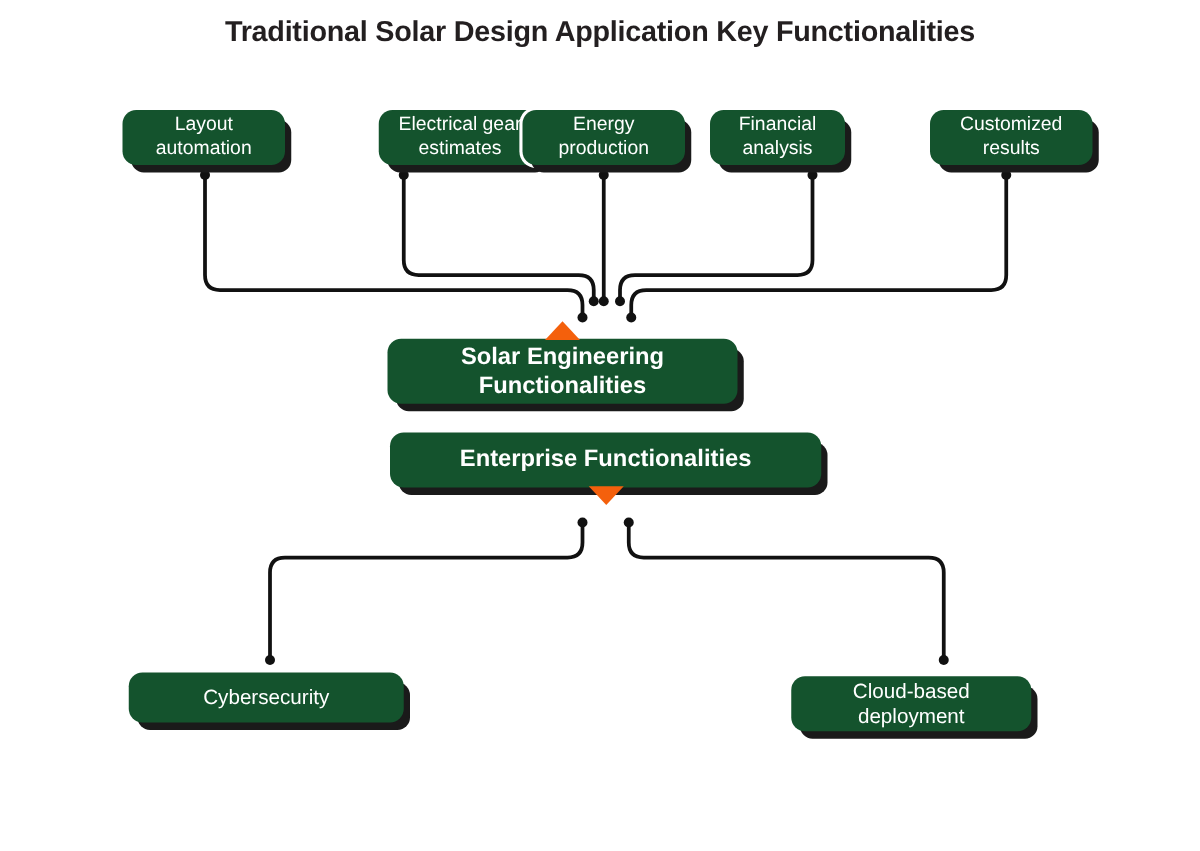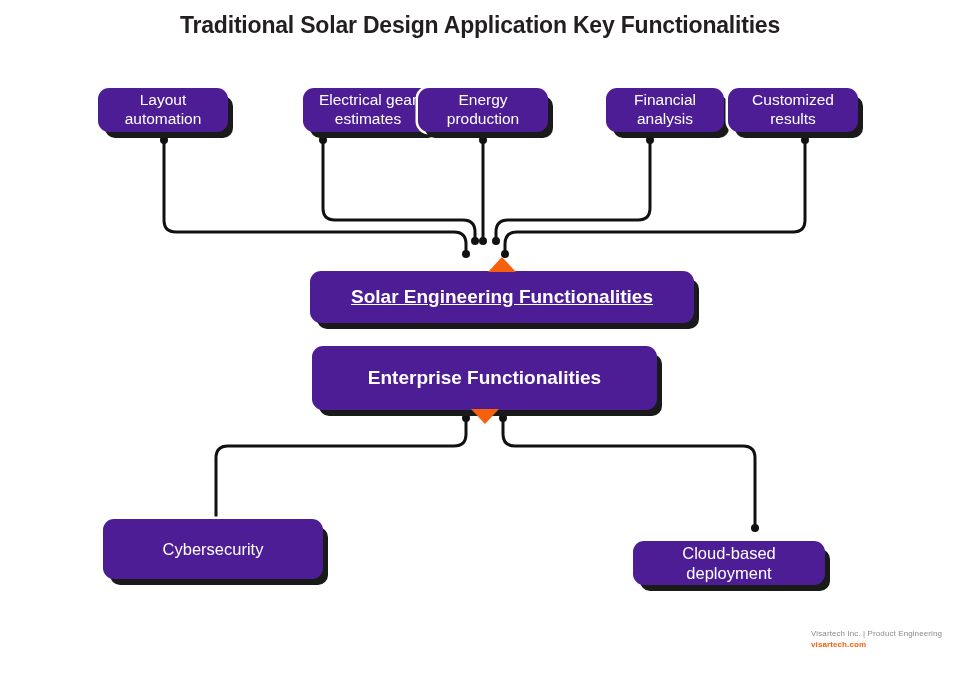--- a/index.html
+++ b/index.html
@@ -39,21 +39,21 @@
     top: 0;
     width: 960px;
     height: 681px;
     pointer-events: none;
   }
 
   
   .node {
     position: absolute;
     box-sizing: border-box;
-    background: #4c1d95;
+    background: #14532d;
     border-radius: 11px;
     color: #ffffff;
     display: flex;
     align-items: center;
     justify-content: center;
     text-align: center;
     line-height: 1.22;
     box-shadow:
       6px 7px 0 -1px #1a1a1a,
       0 0 0 2.5px #ffffff;
@@ -157,42 +157,38 @@
 automation</span>
       </div>
       <div class="node small" style="left: 258px; top: 88px; width: 130px; height: 44px; margin-left: 45px;">
         <span class="node-label">Electrical gear
 estimates</span>
       </div>
       <div class="node small" style="left: 418px; top: 88px; width: 130px; height: 44px;">
         <span class="node-label">Energy
 production</span>
       </div>
-      <div class="node small" style="left: 606px; top: 88px; width: 118px; height: 44px; align-items: center;">
+      <div class="node small" style="left: 568px; top: 88px; width: 108px; height: 44px; align-items: center;">
         <span class="node-label">Financial
 analysis</span>
       </div>
-      <div class="node small" style="left: 728px; top: 88px; width: 130px; height: 44px;">
+      <div class="node small" style="left: 744px; top: 88px; width: 130px; height: 44px;">
         <span class="node-label">Customized
 results</span>
       </div>
-      <div class="node wide" style="left: 310px; top: 271px; width: 384px; height: 52px; text-decoration: underline;">
+      <div class="node wide" style="left: 310px; top: 271px; width: 280px; height: 52px;">
         <div class="notch up"></div>
         <span class="node-label">Solar Engineering Functionalities</span>
       </div>
-      <div class="node wide" style="left: 312px; top: 346px; width: 345px; height: 64px;">
+      <div class="node wide" style="left: 312px; top: 346px; width: 345px; height: 44px;">
         <div class="notch down"></div>
         <span class="node-label">Enterprise Functionalities</span>
       </div>
-      <div class="node bottom" style="left: 103px; top: 519px; width: 220px; height: 60px;">
+      <div class="node bottom" style="left: 103px; top: 538px; width: 220px; height: 40px;">
         <span class="node-label">Cybersecurity</span>
       </div>
       <div class="node bottom" style="left: 633px; top: 541px; width: 192px; height: 44px;">
         <span class="node-label">Cloud-based deployment</span>
       </div>
     </div>
 
-  <div id="footer">
-    <div id="footer-company">Visartech Inc. | Product Engineering</div>
-    <div id="footer-site">visartech.com</div>
-  </div>
 
 </div>
 
 </body></html>

